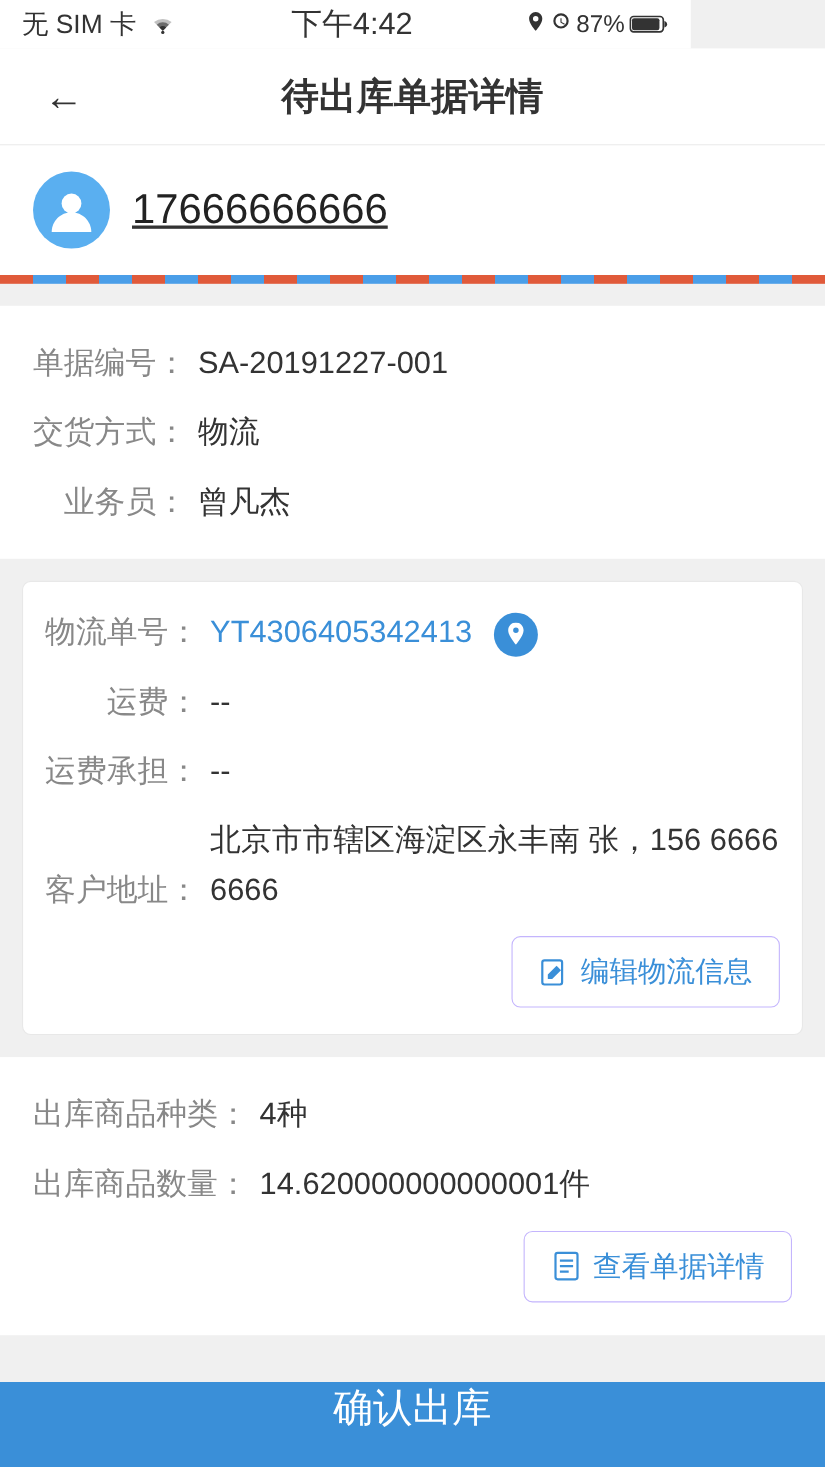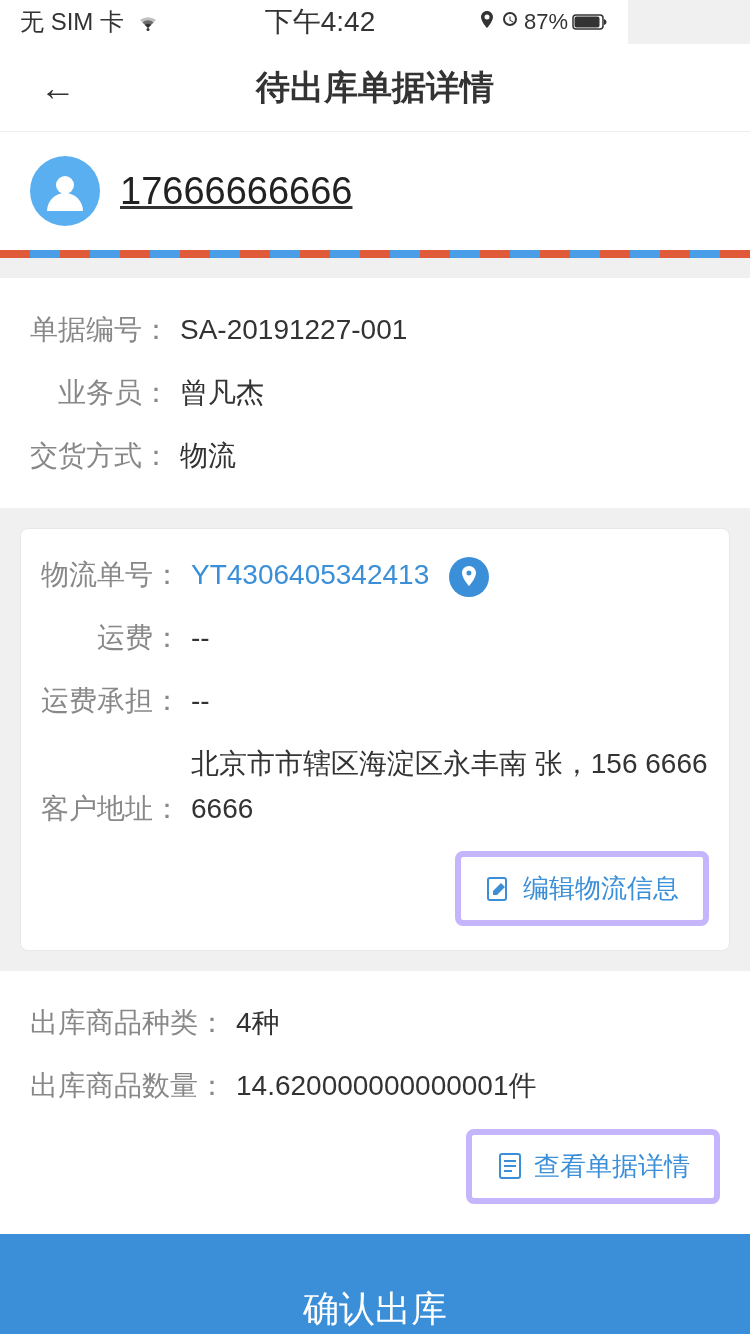--- a/index.html
+++ b/index.html
@@ -155,21 +155,21 @@
     }
 
     
     .edit-logistics-btn {
       display: flex;
       align-items: center;
       justify-content: flex-end;
       margin-top: 20px;
     }
     .btn-outline {
-      border: 6px solid #c4b5fd;
+      border: 1px solid #c4b5fd;
       border-radius: 8px;
       padding: 14px 24px;
       color: #3a8fd8;
       font-size: 26px;
       background: #fff;
       display: flex;
       align-items: center;
       gap: 10px;
       cursor: pointer;
     }
@@ -195,24 +195,24 @@
       background: #f0f0f0;
       height: 280px;
     }
 
     
     .confirm-bar {
       position: fixed;
       bottom: 0;
       left: 0;
       width: 750px;
-      height: 100px;
+      height: 78px;
       background: #3a8fd8;
       display: flex;
-      align-items: flex-end;
+      align-items: flex-start;
       justify-content: center;
       cursor: pointer;
     }
     .confirm-bar span {
       color: #fff;
       font-size: 36px;
       font-weight: 500;
     }
   </style>
 </head>
@@ -263,26 +263,26 @@
   </div>
 
   <div class="dashed-divider"></div>
 
   <div class="section">
     <div class="field-row">
       <span class="field-label">单据编号：</span>
       <span class="field-value">SA-20191227-001</span>
     </div>
     <div class="field-row">
+      <span class="field-label">交货方式：</span>
+      <span class="field-value">物流</span>
+    </div>
+    <div class="field-row">
       <span class="field-label">业务员：</span>
       <span class="field-value">曾凡杰</span>
-    </div>
-    <div class="field-row">
-      <span class="field-label">交货方式：</span>
-      <span class="field-value">物流</span>
     </div>
   </div>
 
   <div class="logistics-card">
     <div class="field-row">
       <span class="field-label">物流单号：</span>
       <span class="field-value blue">
         <span>YT43064053424​13</span>
         <span class="location-icon">
           <svg viewBox="0 0 22 22">

